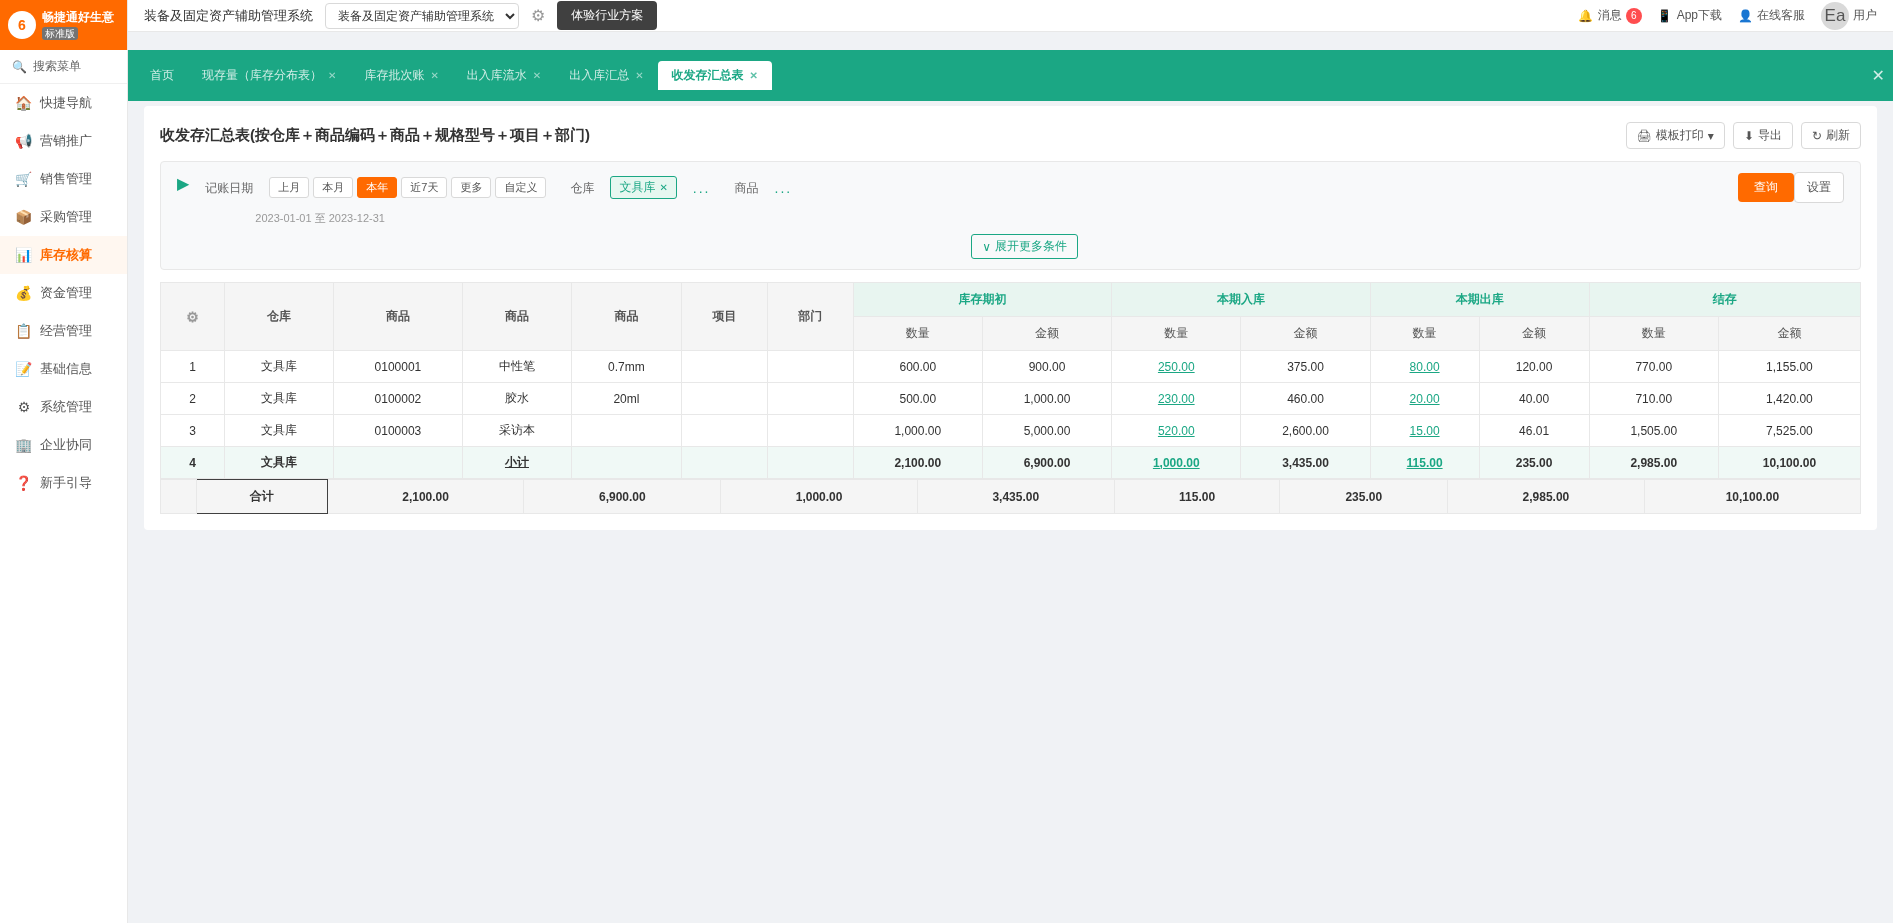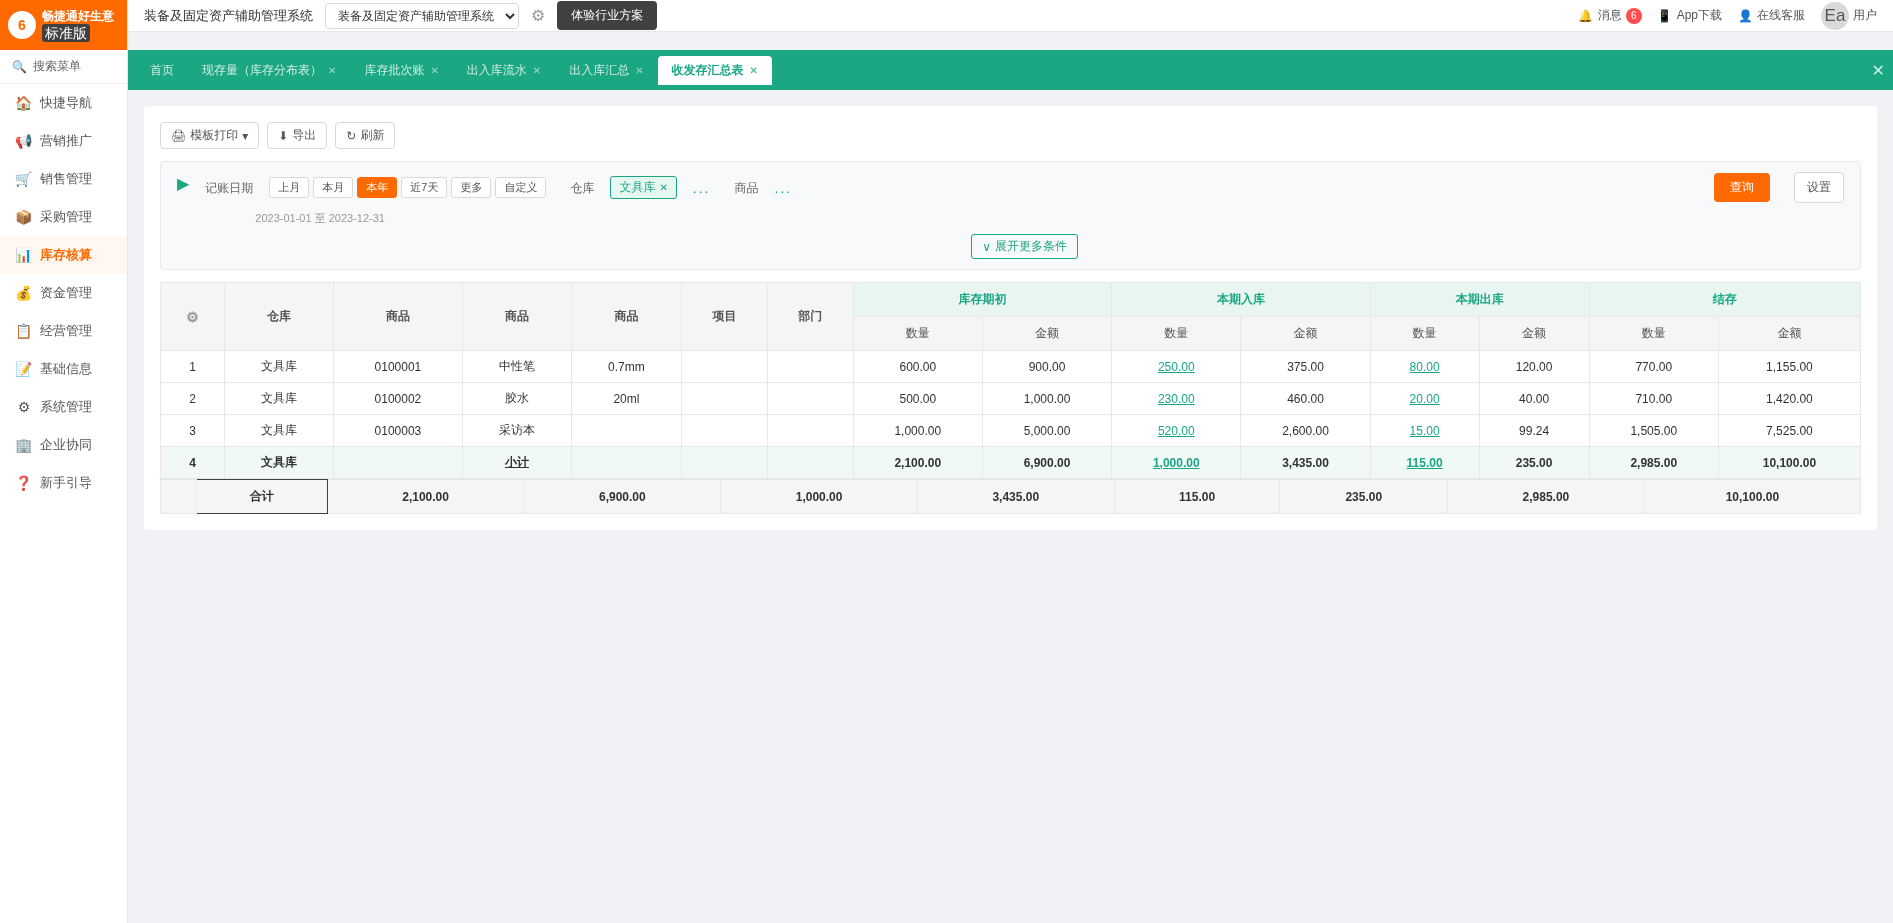--- a/index.html
+++ b/index.html
@@ -9,21 +9,21 @@
     .sidebar {
       position: fixed; left: 0; top: 0; width: 128px; height: 100%;
       background: #fff; border-right: 1px solid #e8e8e8; z-index: 100;
       display: flex; flex-direction: column;
     }
     .sidebar-logo {
       background: #ff6a00; color: #fff; padding: 10px 8px;
       display: flex; align-items: center; gap: 6px; height: 50px;
     }
     .sidebar-logo-icon { width: 28px; height: 28px; background: #fff; border-radius: 50%; display: flex; align-items: center; justify-content: center; color: #ff6a00; font-weight: bold; font-size: 14px; }
-    .sidebar-badge { font-size: 14px; background: #404040; color: #fff; padding: 1px 3px; border-radius: 3px; }
+    .sidebar-badge { font-size: 10px; background: #737373; color: #fff; padding: 1px 3px; border-radius: 3px; }
     .sidebar-search {
       display: flex; align-items: center; gap: 6px; padding: 8px 12px;
       color: #666; cursor: pointer; border-bottom: 1px solid #f0f0f0;
     }
     .sidebar-item {
       display: flex; align-items: center; gap: 8px; padding: 10px 16px;
       color: #555; cursor: pointer; font-size: 13px;
       transition: background 0.2s;
     }
     .sidebar-item.active { background: #fff7f0; color: #ff6a00; font-weight: bold; }
@@ -41,21 +41,21 @@
     .topbar-select { border: 1px solid #d9d9d9; border-radius: 4px; padding: 4px 8px; font-size: 12px; background: #fff; color: #333; }
     .topbar-gear { color: #999; font-size: 16px; cursor: pointer; }
     .topbar-btn { background: #404040; color: #fff; border: none; border-radius: 4px; padding: 6px 14px; cursor: pointer; font-size: 12px; }
     .topbar-right { display: flex; align-items: center; gap: 16px; color: #555; font-size: 12px; }
     .topbar-right-item { display: flex; align-items: center; gap: 4px; cursor: pointer; }
     .notif-badge { background: #ff4d4f; color: #fff; border-radius: 50%; width: 16px; height: 16px; font-size: 10px; display: flex; align-items: center; justify-content: center; }
     .user-avatar { width: 28px; height: 28px; background: #d9d9d9; border-radius: 50%; display: flex; align-items: center; justify-content: center; font-size: 17px; }
 
     
     .tabbar {
-      position: fixed; left: 128px; top: 50px; right: 0; height: 40px;
+      position: fixed; left: 128px; top: 50px; right: 0; height: 51px;
       background: #1ba784; z-index: 98;
       display: flex; align-items: center; padding: 0 8px;
     }
     .tab {
       display: flex; align-items: center; gap: 6px; padding: 6px 14px;
       color: rgba(255,255,255,0.8); cursor: pointer; font-size: 12px;
       border-radius: 4px 4px 0 0; white-space: nowrap;
     }
     .tab.active { background: #fff; color: #1ba784; font-weight: bold; }
     .tab-close { font-size: 10px; color: inherit; opacity: 0.7; cursor: pointer; }
@@ -235,20 +235,21 @@
     <span>收发存汇总表</span>
     <span class="tab-close">✕</span>
   </div>
   <div class="tabbar-close-all">✕</div>
 </div>
 
 <div class="main-content">
   <div class="page-container">
 
     <div class="page-header">
+      <div class="page-title">收发存汇总表(按仓库＋商品编码＋商品＋规格型号＋项目＋部门)</div>
       <div class="page-actions">
         <button class="action-btn">
           <span>🖨</span>
           <span>模板打印</span>
           <span>▾</span>
         </button>
         <button class="action-btn">
           <span>⬇</span>
           <span>导出</span>
         </button>
@@ -279,21 +280,21 @@
             <div class="filter-tag">
               <span>文具库</span>
               <span class="filter-tag-close">✕</span>
             </div>
             <span class="ellipsis-btn">...</span>
           </div>
           <div class="filter-field">
             <span class="filter-label">商品</span>
             <span class="ellipsis-btn">...</span>
           </div>
-          <div style="margin-left:auto;display:flex;gap:24px;align-items:center;">
+          <div style="margin-left:auto;display:flex;gap:0;align-items:center;">
             <button class="query-btn">查询</button>
             <button class="setting-btn">设置</button>
           </div>
         </div>
         <div class="filter-row-2">
           <div style="display:flex;align-items:center;gap:8px;flex:1;">
             <span style="color:#999;font-size:11px;margin-left:50px;">2023-01-01 至 2023-12-31</span>
           </div>
         </div>
         <div style="display:flex;justify-content:center;margin-top:8px;">
@@ -375,21 +376,21 @@
               <td>0100003</td>
               <td>采访本</td>
               <td></td>
               <td></td>
               <td></td>
               <td>1,000.00</td>
               <td>5,000.00</td>
               <td class="link-text">520.00</td>
               <td>2,600.00</td>
               <td class="link-text">15.00</td>
-              <td>99.24</td>
+              <td>46.01</td>
               <td>1,505.00</td>
               <td>7,525.00</td>
             </tr>
             <tr class="subtotal">
               <td>4</td>
               <td style="font-weight: bold;">文具库</td>
               <td></td>
               <td style="font-weight: bold; text-decoration: underline;">小计</td>
               <td></td>
               <td></td>

